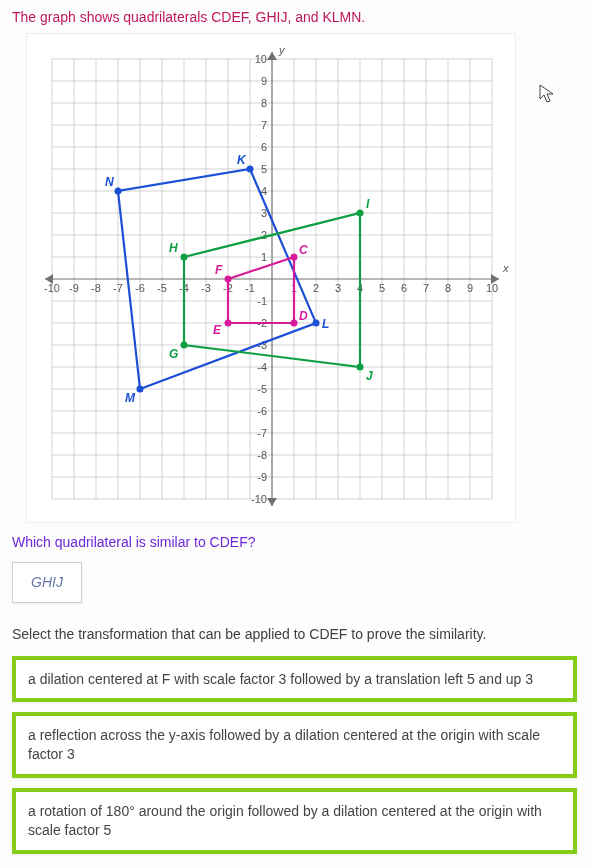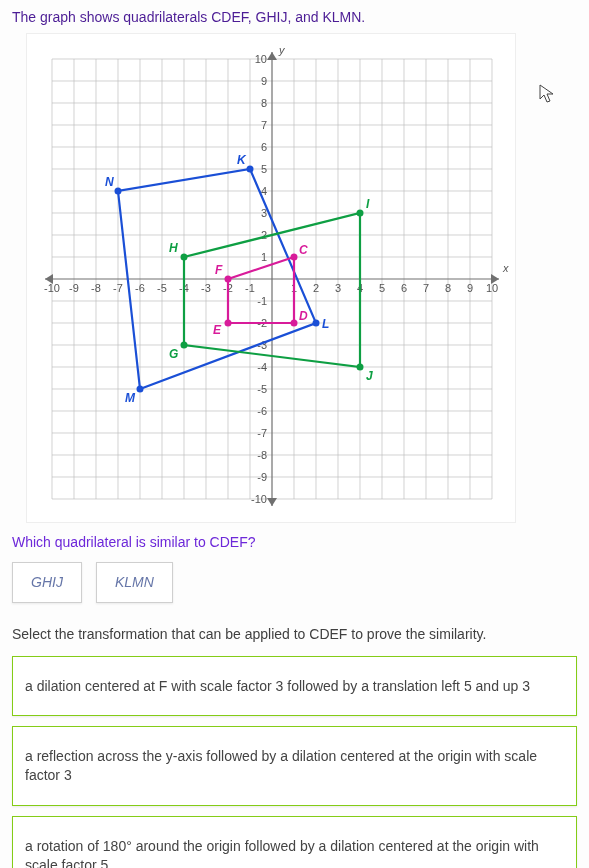--- a/index.html
+++ b/index.html
@@ -5,41 +5,41 @@
   * { box-sizing: border-box; margin: 0; padding: 0; }
   body {
     font-family: Arial, Helvetica, sans-serif;
     background: #fdfdfd;
     color: #333;
     width: 589px;
     padding: 8px 12px 18px 12px;
     font-size: 14px;
     line-height: 1.35;
   }
-  .intro { margin-bottom: 6px; color: #4c1d95;}
+  .intro { margin-bottom: 6px; color: #be185d;}
   .graph-wrap { width: 490px; height: 490px; margin: 0 0 10px 14px; border:1px solid #eee; background:#fff; position:relative;}
   .graph-wrap svg { display:block; }
   .q1 { margin: 8px 0 10px 0; color:#6d28d9; }
   .opts-row { display:flex; gap:14px; margin-bottom:22px; }
   .small-opt {
     border:1px solid #cfcfcf;
     background:#fff;
     padding:10px 18px;
     color:#6676a8;
     font-style: italic;
     font-size:14px;
     box-shadow:0 1px 2px rgba(0,0,0,0.08);
     cursor:pointer;
   }
   .q2 { margin-bottom:12px; color:#404040; }
   .big-opts { display:flex; flex-direction:column; gap:10px; }
   .big-opt {
-    border:1px solid #84cc16;
+    border:4px solid #84cc16;
     background:#fff;
-    padding:20px 12px;
+    padding:10px 12px;
     color:#444;
     box-shadow:0 1px 2px rgba(0,0,0,0.08);
     cursor:pointer;
     font-size:14px;
   }
   .cursor-icon { position:absolute; right:-40px; top:50px; font-size:18px; color:#555;}
   .grid-major { stroke:#bfbfbf; stroke-width:0.7; }
   .axis { stroke:#707070; stroke-width:1.2; }
   .ticklabel { font: 11px Arial; fill:#555; }
   .axislabel { font: italic 11px Arial; fill:#555; }
@@ -211,23 +211,20 @@
 </div>
 
 <div class="q1">
   <span>Which quadrilateral is similar to CDEF?</span>
 </div>
 
 <div class="opts-row">
   <div class="small-opt">
     <span>GHIJ</span>
   </div>
-  <div class="small-opt">
-    <span>KLMN</span>
-  </div>
 </div>
 
 <div class="q2">
   <span>Select the transformation that can be applied to CDEF to prove the similarity.</span>
 </div>
 
 <div class="big-opts">
   <div class="big-opt">
     <span>a dilation centered at F with scale factor 3 followed by a translation left 5 and up 3</span>
   </div>

